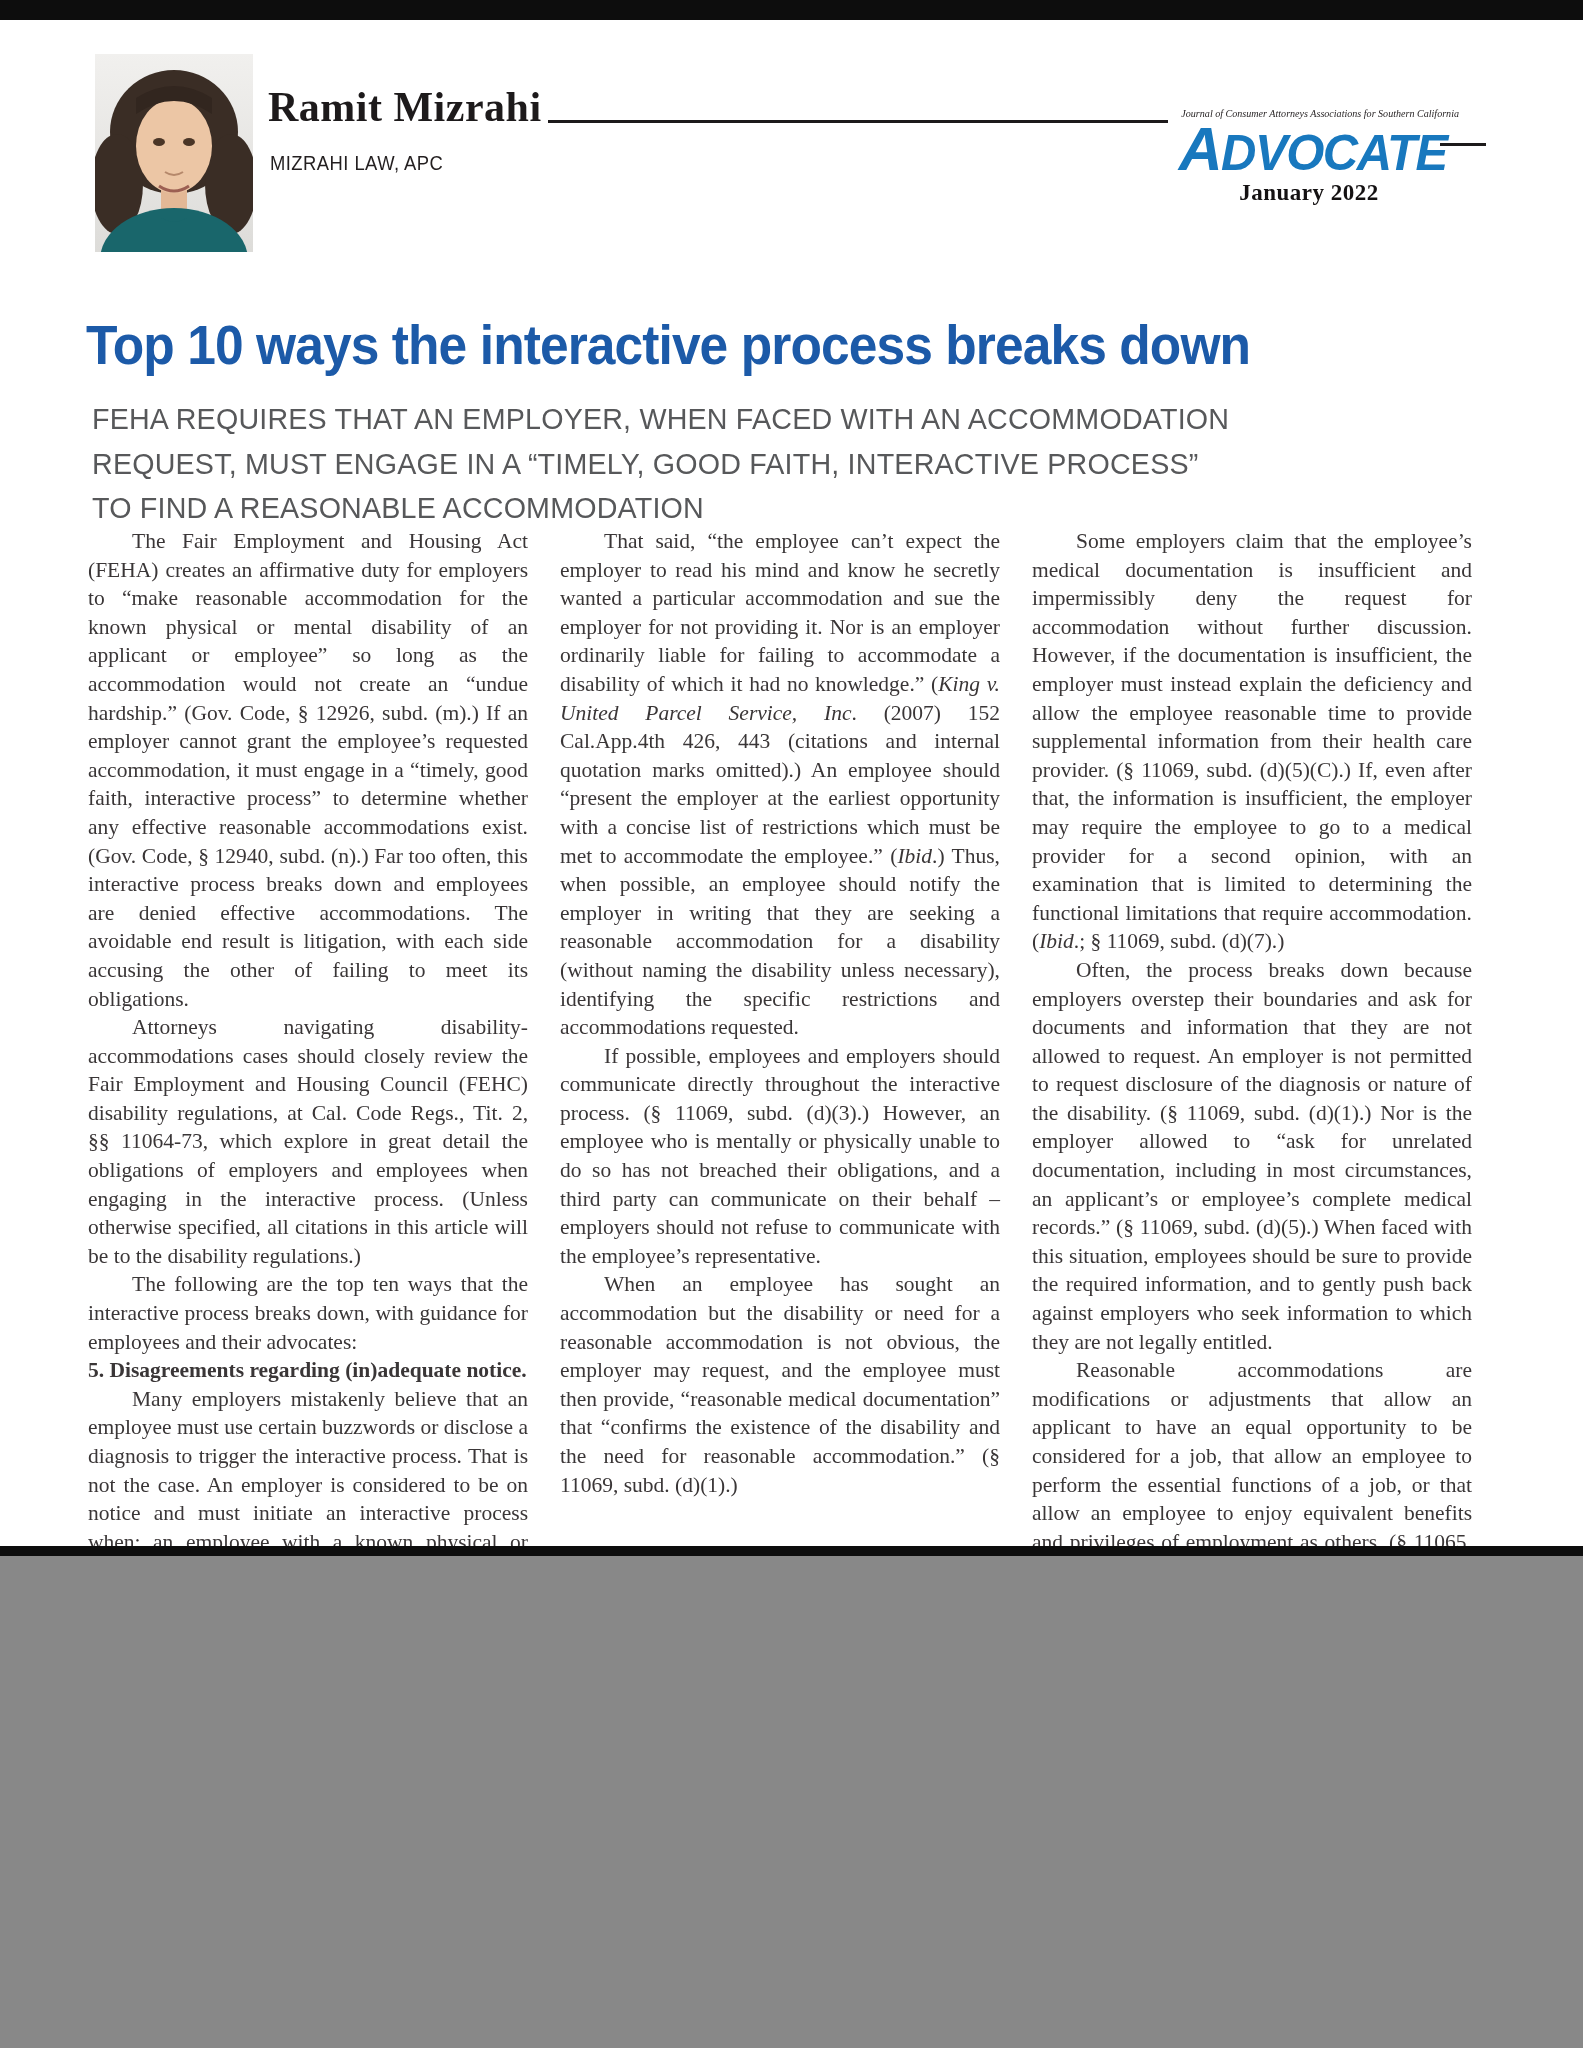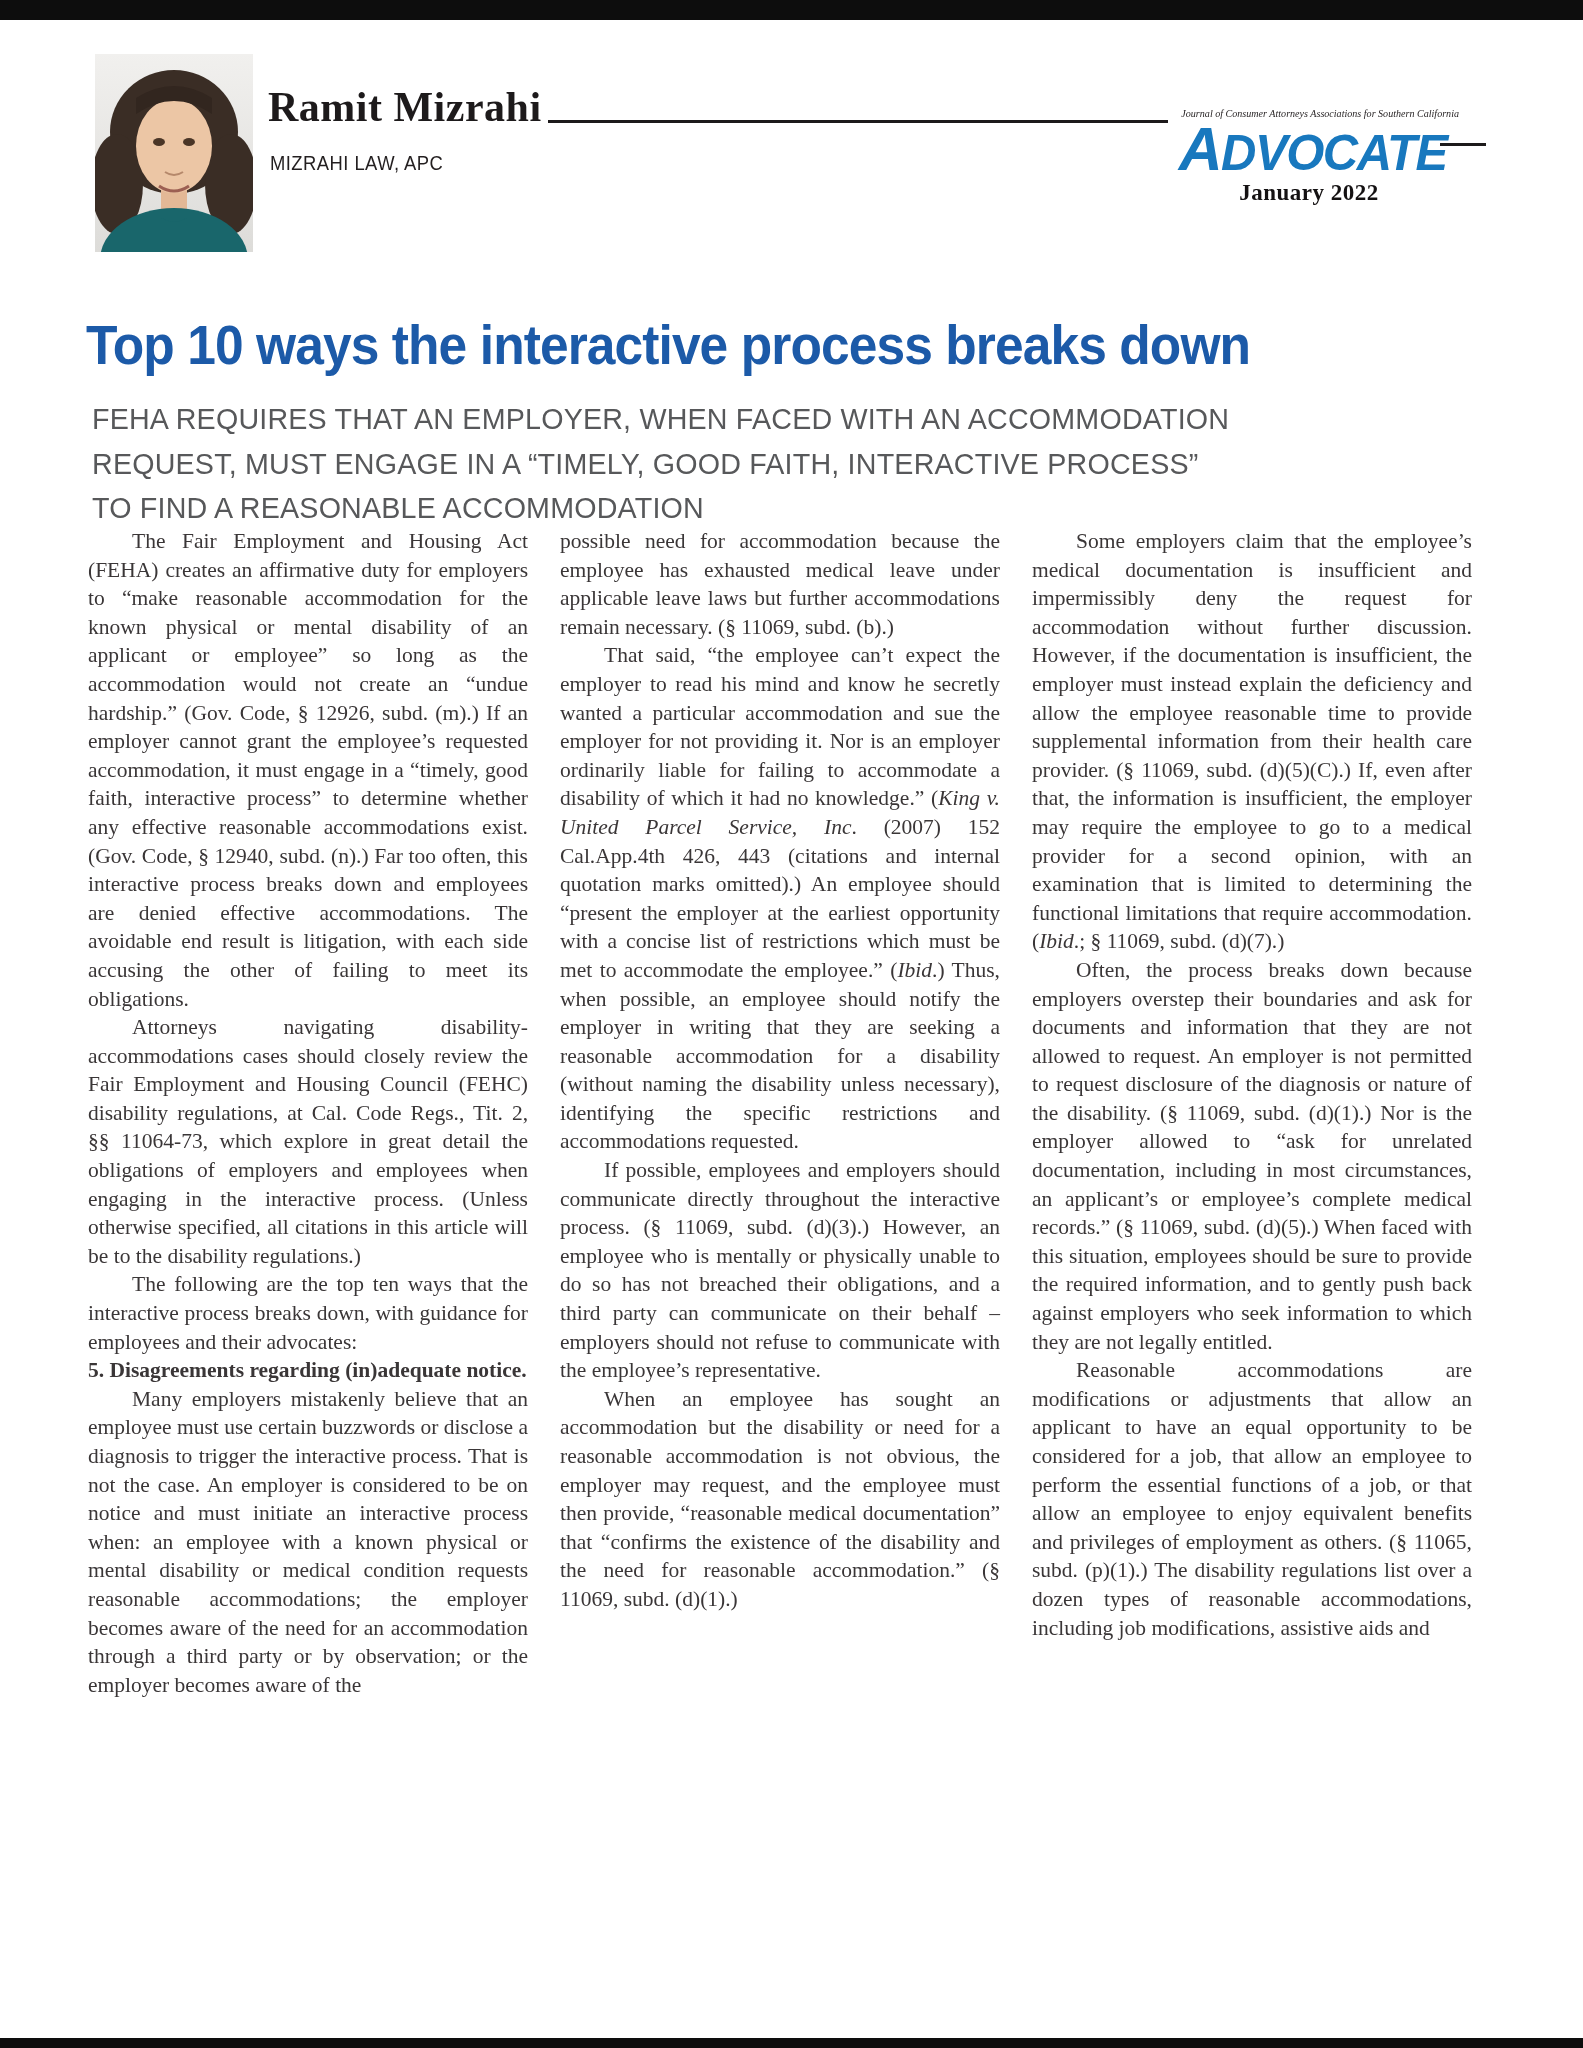--- a/index.html
+++ b/index.html
@@ -1,18 +1,18 @@
 <!DOCTYPE html>
 <html lang="en"><head>
 <meta charset="utf-8">
 <style>
   html,body{margin:0;padding:0;background:#888;}
   .page{
     position:relative;
-    width:1583px;height:2048px;
+    width:1583px;height:1556px;
     background:#ffffff;
     margin:0 auto;
     overflow:hidden;
     font-family:"Liberation Serif",serif;
   }
   .top-bar{position:absolute;left:0;top:0;width:1583px;height:20px;background:#0d0d0d;}
   .bottom-bar{position:absolute;left:0;bottom:0;width:1583px;height:10px;background:#0d0d0d;}
 
   
   .photo{position:absolute;left:95px;top:54px;width:158px;height:198px;display:block;}
@@ -140,21 +140,20 @@
 
   <main class="columns">
     <div class="col">
         <p class="indent"><span>The Fair Employment and Housing Act (FEHA) creates an affirmative duty for employers to “make reasonable accommodation for the known physical or mental disability of an applicant or employee” so long as the accommodation would not create an “undue hardship.” (Gov. Code, § 12926, subd. (m).) If an employer cannot grant the employee’s requested accommodation, it must engage in a “timely, good faith, interactive process” to determine whether any effective reasonable accommodations exist. (Gov. Code, § 12940, subd. (n).) Far too often, this interactive process breaks down and employees are denied effective accommodations. The avoidable end result is litigation, with each side accusing the other of failing to meet its obligations.</span></p>
         <p class="indent"><span>Attorneys navigating disability-accommodations cases should closely review the Fair Employment and Housing Council (FEHC) disability regulations, at Cal. Code Regs., Tit. 2, §§ 11064-73, which explore in great detail the obligations of employers and employees when engaging in the interactive process. (Unless otherwise specified, all citations in this article will be to the disability regulations.)</span></p>
         <p class="indent"><span>The following are the top ten ways that the interactive process breaks down, with guidance for employees and their advocates:</span></p>
         <p class="head"><span>5. Disagreements regarding (in)adequate notice.</span></p>
         <p class="indent"><span>Many employers mistakenly believe that an employee must use certain buzzwords or disclose a diagnosis to trigger the interactive process. That is not the case. An employer is considered to be on notice and must initiate an interactive process when: an employee with a known physical or mental disability or medical condition requests reasonable accommodations; the employer becomes aware of the need for an accommodation through a third party or by observation; or the employer becomes aware of the</span></p>
       </div>
     <div class="col">
-        <p class="plain"><span>possible need for accommodation because the employee has exhausted medical leave under applicable leave laws but further accommodations remain necessary. (§ 11069, subd. (b).)</span></p>
         <p class="indent"><span>That said, “the employee can’t expect the employer to read his mind and know he secretly wanted a particular accommodation and sue the employer for not providing it. Nor is an employer ordinarily liable for failing to accommodate a disability of which it had no knowledge.” (</span><span class="it">King v. United Parcel Service, Inc</span><span>. (2007) 152 Cal.App.4th 426, 443 (citations and internal quotation marks omitted).) An employee should “present the employer at the earliest opportunity with a concise list of restrictions which must be met to accommodate the employee.” (</span><span class="it">Ibid</span><span>.) Thus, when possible, an employee should notify the employer in writing that they are seeking a reasonable accommodation for a disability (without naming the disability unless necessary), identifying the specific restrictions and accommodations requested.</span></p>
         <p class="indent"><span>If possible, employees and employers should communicate directly throughout the interactive process. (§ 11069, subd. (d)(3).) However, an employee who is mentally or physically unable to do so has not breached their obligations, and a third party can communicate on their behalf – employers should not refuse to communicate with the employee’s representative.</span></p>
         <p class="indent"><span>When an employee has sought an accommodation but the disability or need for a reasonable accommodation is not obvious, the employer may request, and the employee must then provide, “reasonable medical documentation” that “confirms the existence of the disability and the need for reasonable accommodation.” (§ 11069, subd. (d)(1).)</span></p>
       </div>
     <div class="col">
         <p class="indent"><span>Some employers claim that the employee’s medical documentation is insufficient and impermissibly deny the request for accommodation without further discussion. However, if the documentation is insufficient, the employer must instead explain the deficiency and allow the employee reasonable time to provide supplemental information from their health care provider. (§ 11069, subd. (d)(5)(C).) If, even after that, the information is insufficient, the employer may require the employee to go to a medical provider for a second opinion, with an examination that is limited to determining the functional limitations that require accommodation. (</span><span class="it">Ibid</span><span>.; § 11069, subd. (d)(7).)</span></p>
         <p class="indent"><span>Often, the process breaks down because employers overstep their boundaries and ask for documents and information that they are not allowed to request. An employer is not permitted to request disclosure of the diagnosis or nature of the disability. (§ 11069, subd. (d)(1).) Nor is the employer allowed to “ask for unrelated documentation, including in most circumstances, an applicant’s or employee’s complete medical records.” (§ 11069, subd. (d)(5).) When faced with this situation, employees should be sure to provide the required information, and to gently push back against employers who seek information to which they are not legally entitled.</span></p>
         <p class="indent"><span>Reasonable accommodations are modifications or adjustments that allow an applicant to have an equal opportunity to be considered for a job, that allow an employee to perform the essential functions of a job, or that allow an employee to enjoy equivalent benefits and privileges of employment as others. (§ 11065, subd. (p)(1).) The disability regulations list over a dozen types of reasonable accommodations, including job modifications, assistive aids and</span></p>
       </div>
   </main>

